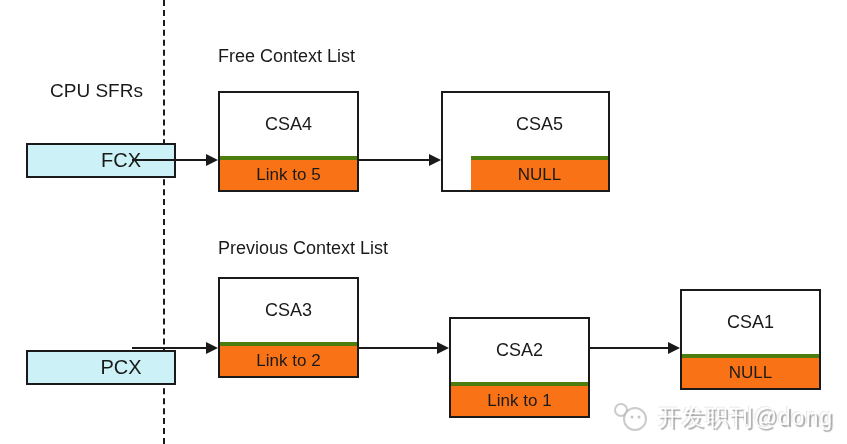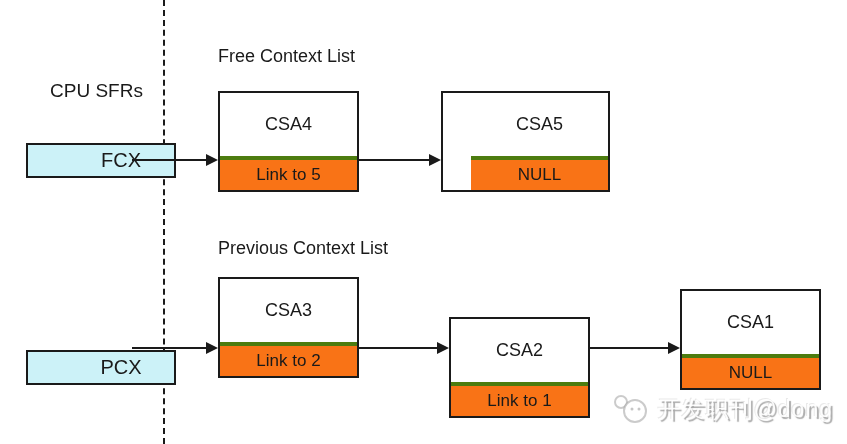--- a/index.html
+++ b/index.html
@@ -79,21 +79,21 @@
     border-bottom:6px solid transparent;
   }
   .arrow-fcx  { left:132px; top:159px; width:74px; }
   .arrow-csa4 { left:359px; top:159px; width:70px; }
   .arrow-pcx  { left:132px; top:347px; width:74px; }
   .arrow-csa3 { left:359px; top:347px; width:78px; }
   .arrow-csa2 { left:590px; top:347px; width:78px; }
 
   .watermark {
     position:absolute;
-    right:14px; bottom:19px;
+    right:14px; bottom:11px;
     display:flex; align-items:flex-end; gap:6px;
     color:rgba(255,255,255,0.92);
     text-shadow:2px 2px 1px rgba(140,140,140,0.75), -1px -1px 0 rgba(200,200,200,0.4);
     font-size:23px;
     letter-spacing:1px;
     user-select:none;
     pointer-events:none;
   }
   .watermark svg { display:block; }
 </style>

